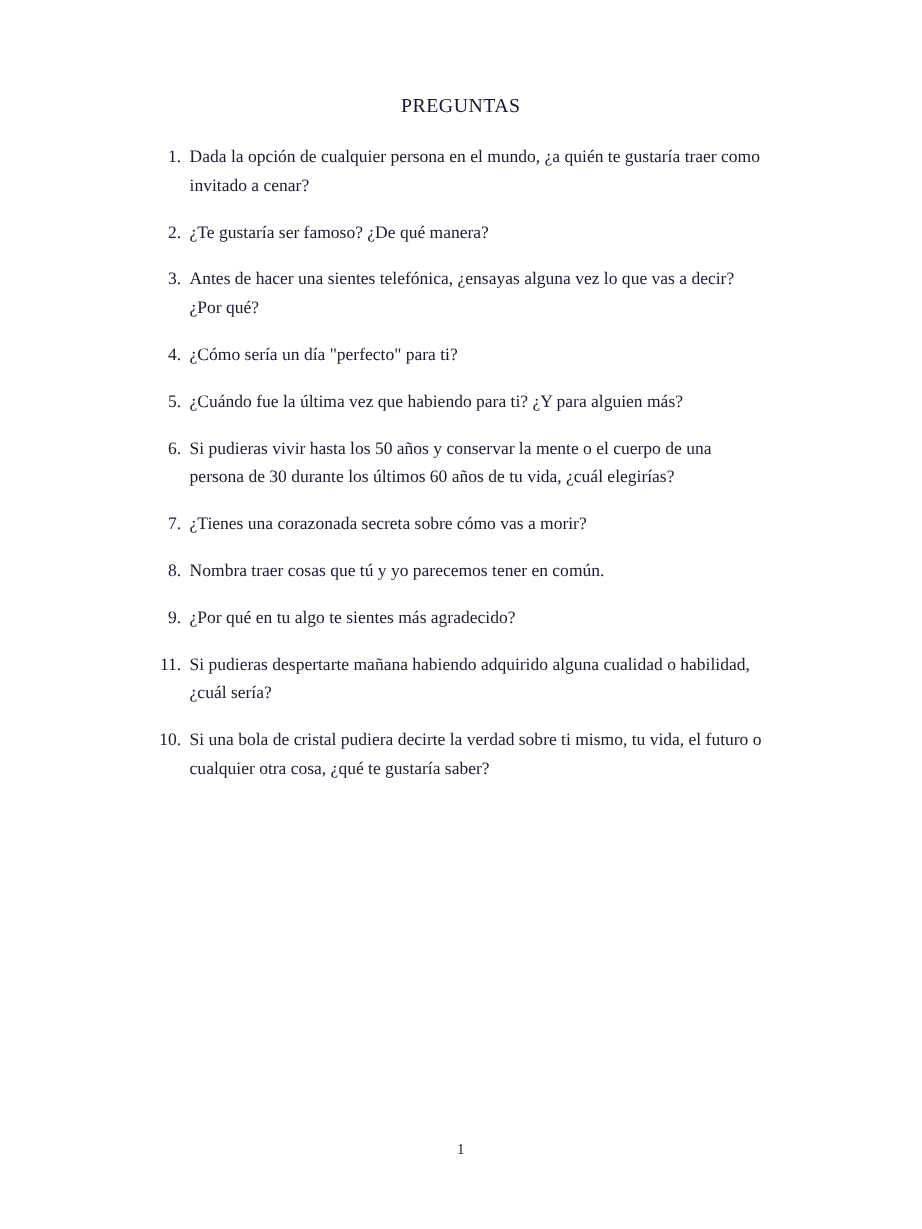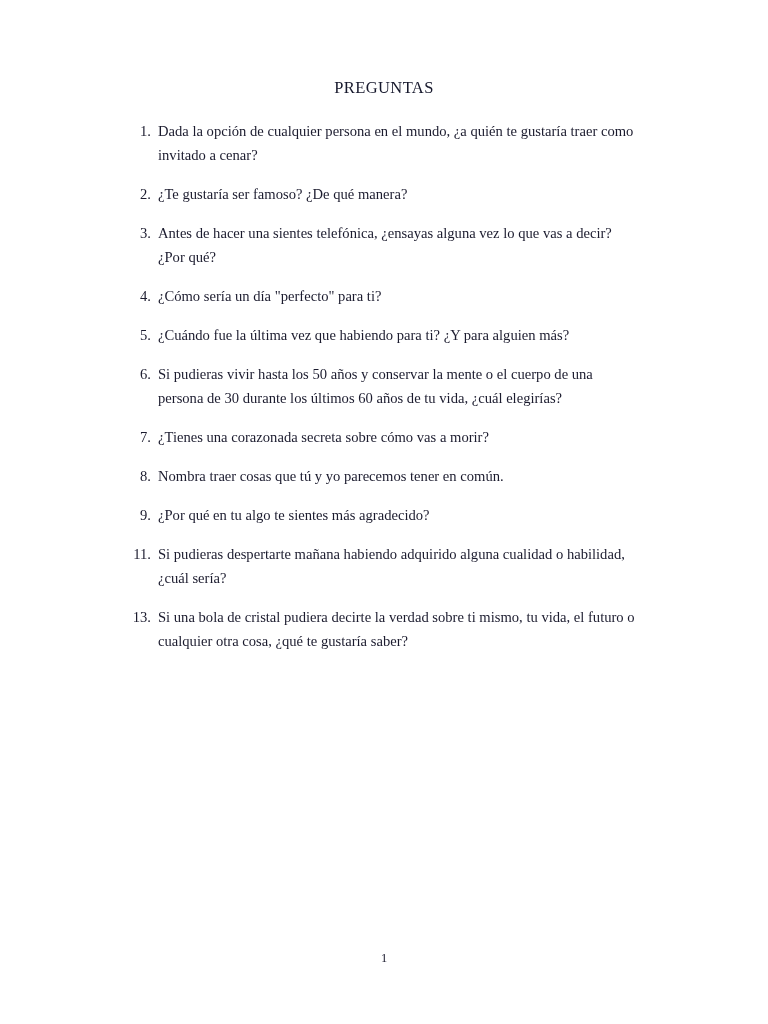--- a/index.html
+++ b/index.html
@@ -105,19 +105,19 @@
     </li>
     <li class="q-item">
       <span class="q-num">9.</span>
       <span class="q-text">¿Por qué en tu algo te sientes más agradecido?</span>
     </li>
     <li class="q-item">
       <span class="q-num">11.</span>
       <span class="q-text">Si pudieras despertarte mañana habiendo adquirido alguna cualidad o habilidad, ¿cuál sería?</span>
     </li>
     <li class="q-item">
-      <span class="q-num">13.</span>
+      <span class="q-num">10.</span>
       <span class="q-text">Si una bola de cristal pudiera decirte la verdad sobre ti mismo, tu vida, el futuro o cualquier otra cosa, ¿qué te gustaría saber?</span>
     </li>
   </ol>
 
   <div class="page-number">1</div>
 </div>
 
 </body></html>

